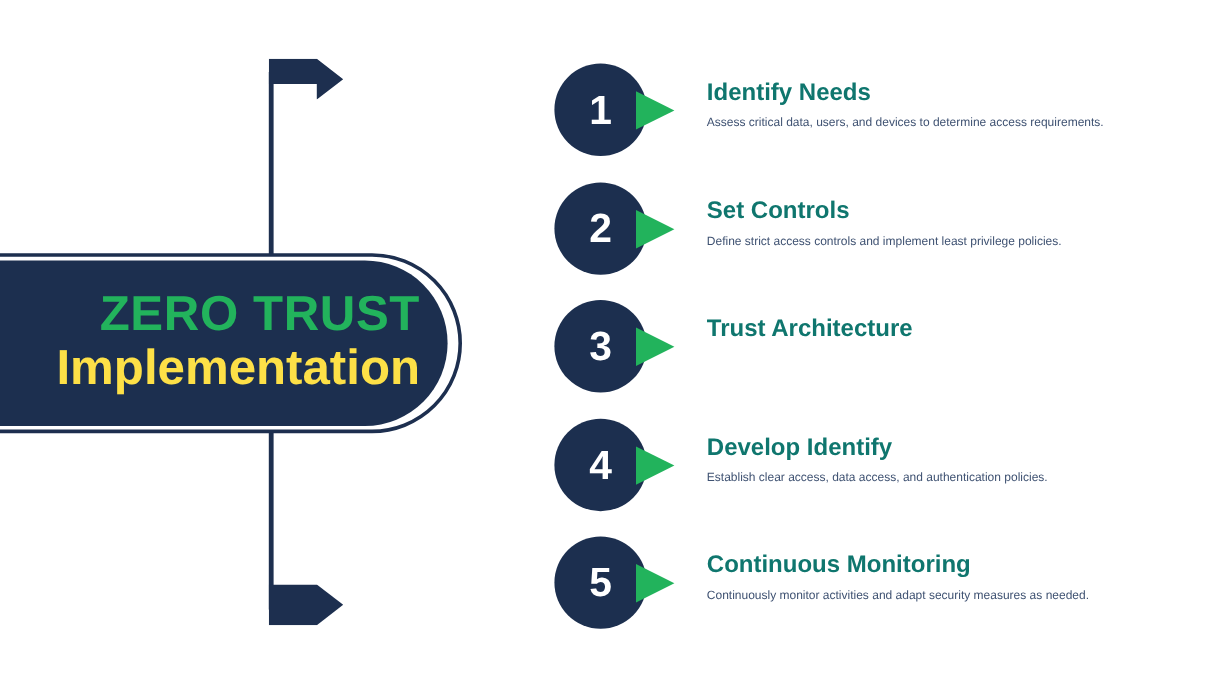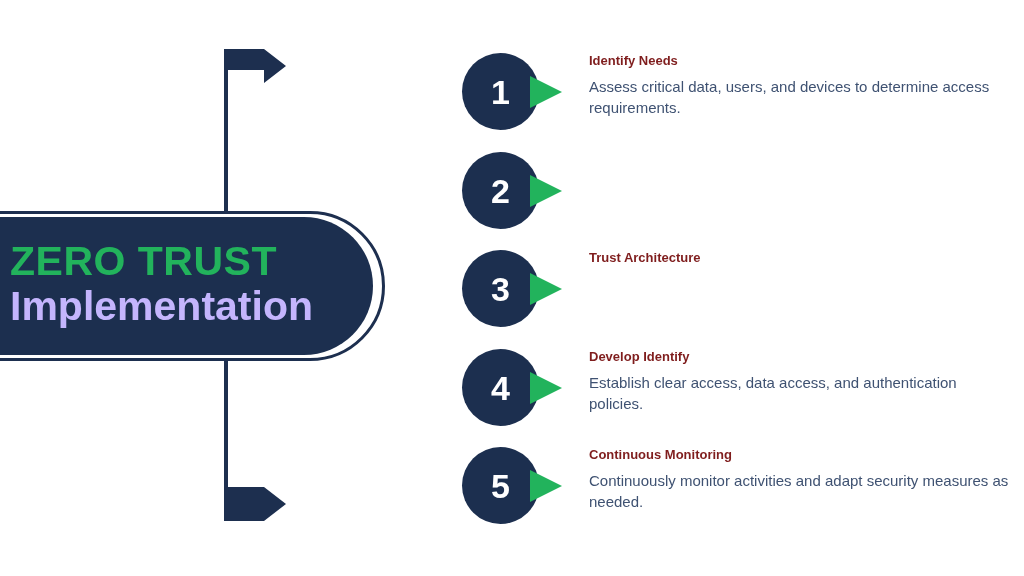--- a/index.html
+++ b/index.html
@@ -20,20 +20,21 @@
     background: #ffffff;
   }
 
   
   .left-assembly {
     position: absolute;
     left: 0;
     top: 0;
     width: 420px;
     height: 468px;
+    text-align: right;
   }
 
   
   .stem {
     position: absolute;
     left: 224px;
     top: 60px;
     width: 4px;
     height: 448px;
     background: #1d2f4f;
@@ -81,21 +82,21 @@
   }
   .title-line1 {
     color: #22b35c;
     font-size: 41px;
     font-weight: bold;
     line-height: 44px;
     letter-spacing: 0.5px;
     white-space: nowrap;
   }
   .title-line2 {
-    color: #c4b5fd;
+    color: #fde047;
     font-size: 41px;
     font-weight: bold;
     line-height: 46px;
     letter-spacing: 0px;
     white-space: nowrap;
   }
 
   
   .steps {
     position: absolute;
@@ -143,29 +144,29 @@
     border-bottom: 16px solid transparent;
     border-left: 32px solid #22b35c;
   }
   .step-body {
     position: absolute;
     left: 129px;
     top: 0;
     width: 420px;
   }
   .step-title {
-    color: #7f1d1d;
-    font-size: 13px;
+    color: #0f766e;
+    font-size: 20px;
     font-weight: bold;
     line-height: 20px;
-    margin: 0 0 5px 0;
+    margin: 16px 0 5px 0;
   }
   .step-desc {
     color: #3f5272;
-    font-size: 15px;
+    font-size: 10px;
     font-weight: normal;
     line-height: 21px;
     margin: 0;
   }
 </style>
 </head>
 <body>
 
 <div class="canvas">
 
@@ -208,20 +209,24 @@
         <p class="step-title">Identify Needs</p>
         <p class="step-desc">Assess critical data, users, and devices to determine access requirements.</p>
       </div>
     </div>
 
     <div class="step" style="top:150px;">
       <div class="step-marker">
         <div class="step-circle">2</div>
         <div class="step-tri"></div>
       </div>
+      <div class="step-body">
+        <p class="step-title">Set Controls</p>
+        <p class="step-desc">Define strict access controls and implement least privilege policies.</p>
+      </div>
     </div>
 
     <div class="step" style="top:248px;">
       <div class="step-marker">
         <div class="step-circle">3</div>
         <div class="step-tri"></div>
       </div>
       <div class="step-body">
         <p class="step-title">Trust Architecture</p>
       </div>

